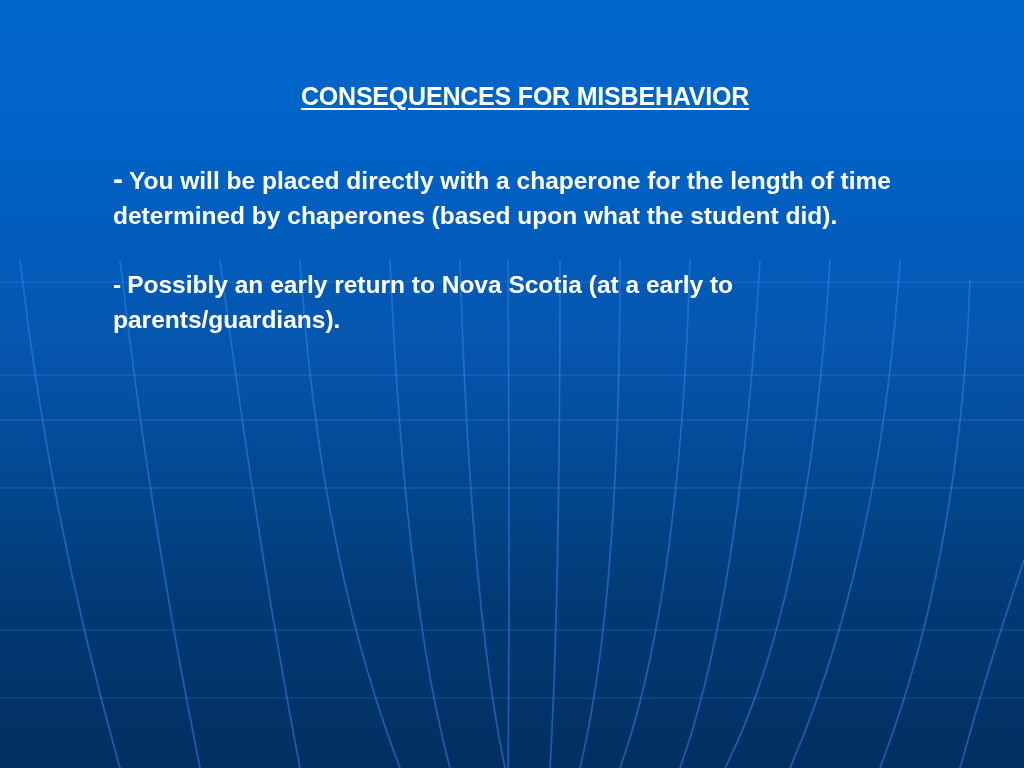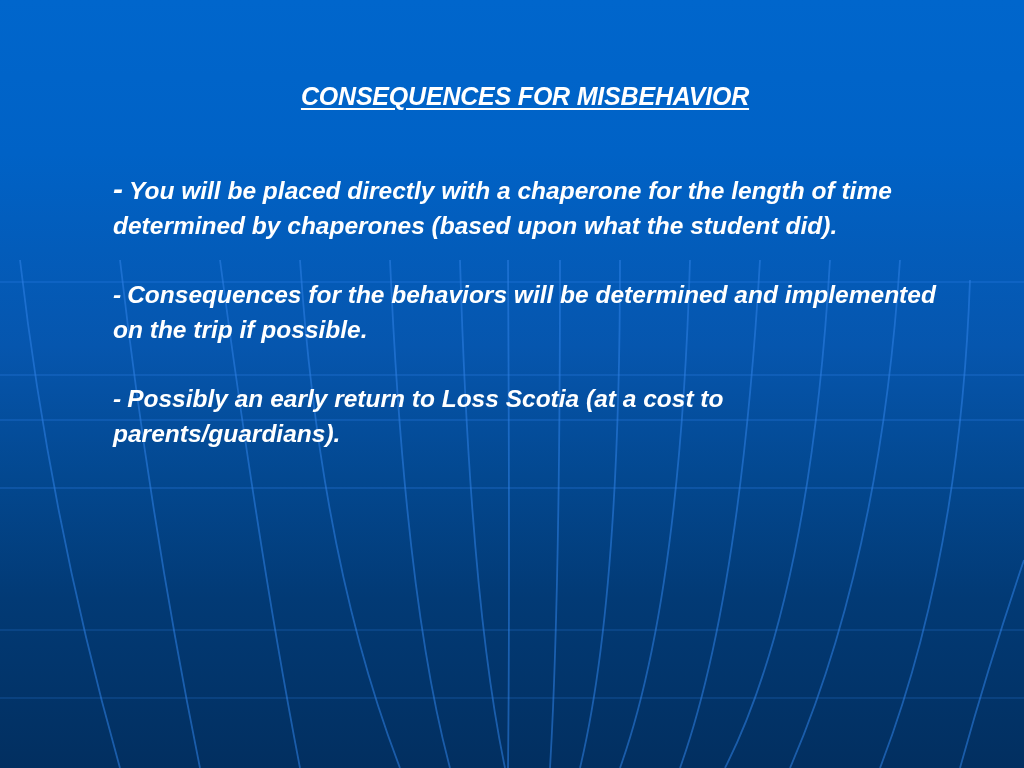--- a/index.html
+++ b/index.html
@@ -25,21 +25,20 @@
       left: 0; top: 0;
       width: 1024px; height: 768px;
       z-index: 0;
     }
     .slide {
       position: absolute;
       left: 0; top: 0;
       width: 1008px; height: 768px;
       z-index: 1;
       color: #ffffff;
-      font-style: italic;
     }
     .title {
       position: absolute;
       left: 0;
       width: 1050px;
       top: 82px;
       text-align: center;
       font-size: 25px;
       font-weight: bold;
       text-decoration: underline;
@@ -48,21 +47,20 @@
       letter-spacing: -0.2px;
     }
     .bullets {
       position: absolute;
       left: 113px;
       top: 161px;
       width: 830px;
       font-size: 24.5px;
       font-weight: bold;
       line-height: 35px;
-      margin-top: 10px;
     }
     .bullet {
       margin: 0 0 34px 0;
     }
     .bullet .dash-big {
       font-size: 30px;
     }
     .bullet .dash {
       margin-right: 6px;
     }
@@ -101,19 +99,16 @@
 </svg>
 
 <div class="slide">
   <div class="title">CONSEQUENCES FOR MISBEHAVIOR</div>
 
   <div class="bullets">
     <div class="bullet">
       <span class="dash dash-big">-</span><span>You will be placed directly with a chaperone for the length of time determined by chaperones (based upon what the student did).</span>
     </div>
     <div class="bullet">
-      <span class="dash">-</span><span>Consequences for the behaviors will be determined and implemented on the trip if possible.</span>
-    </div>
-    <div class="bullet">
-      <span class="dash">-</span><span>Possibly an early return to Loss Scotia (at a cost to parents/guardians).</span>
+      <span class="dash">-</span><span>Possibly an early return to Nova Scotia (at a early to parents/guardians).</span>
     </div>
   </div>
 </div>
 
 </body></html>

